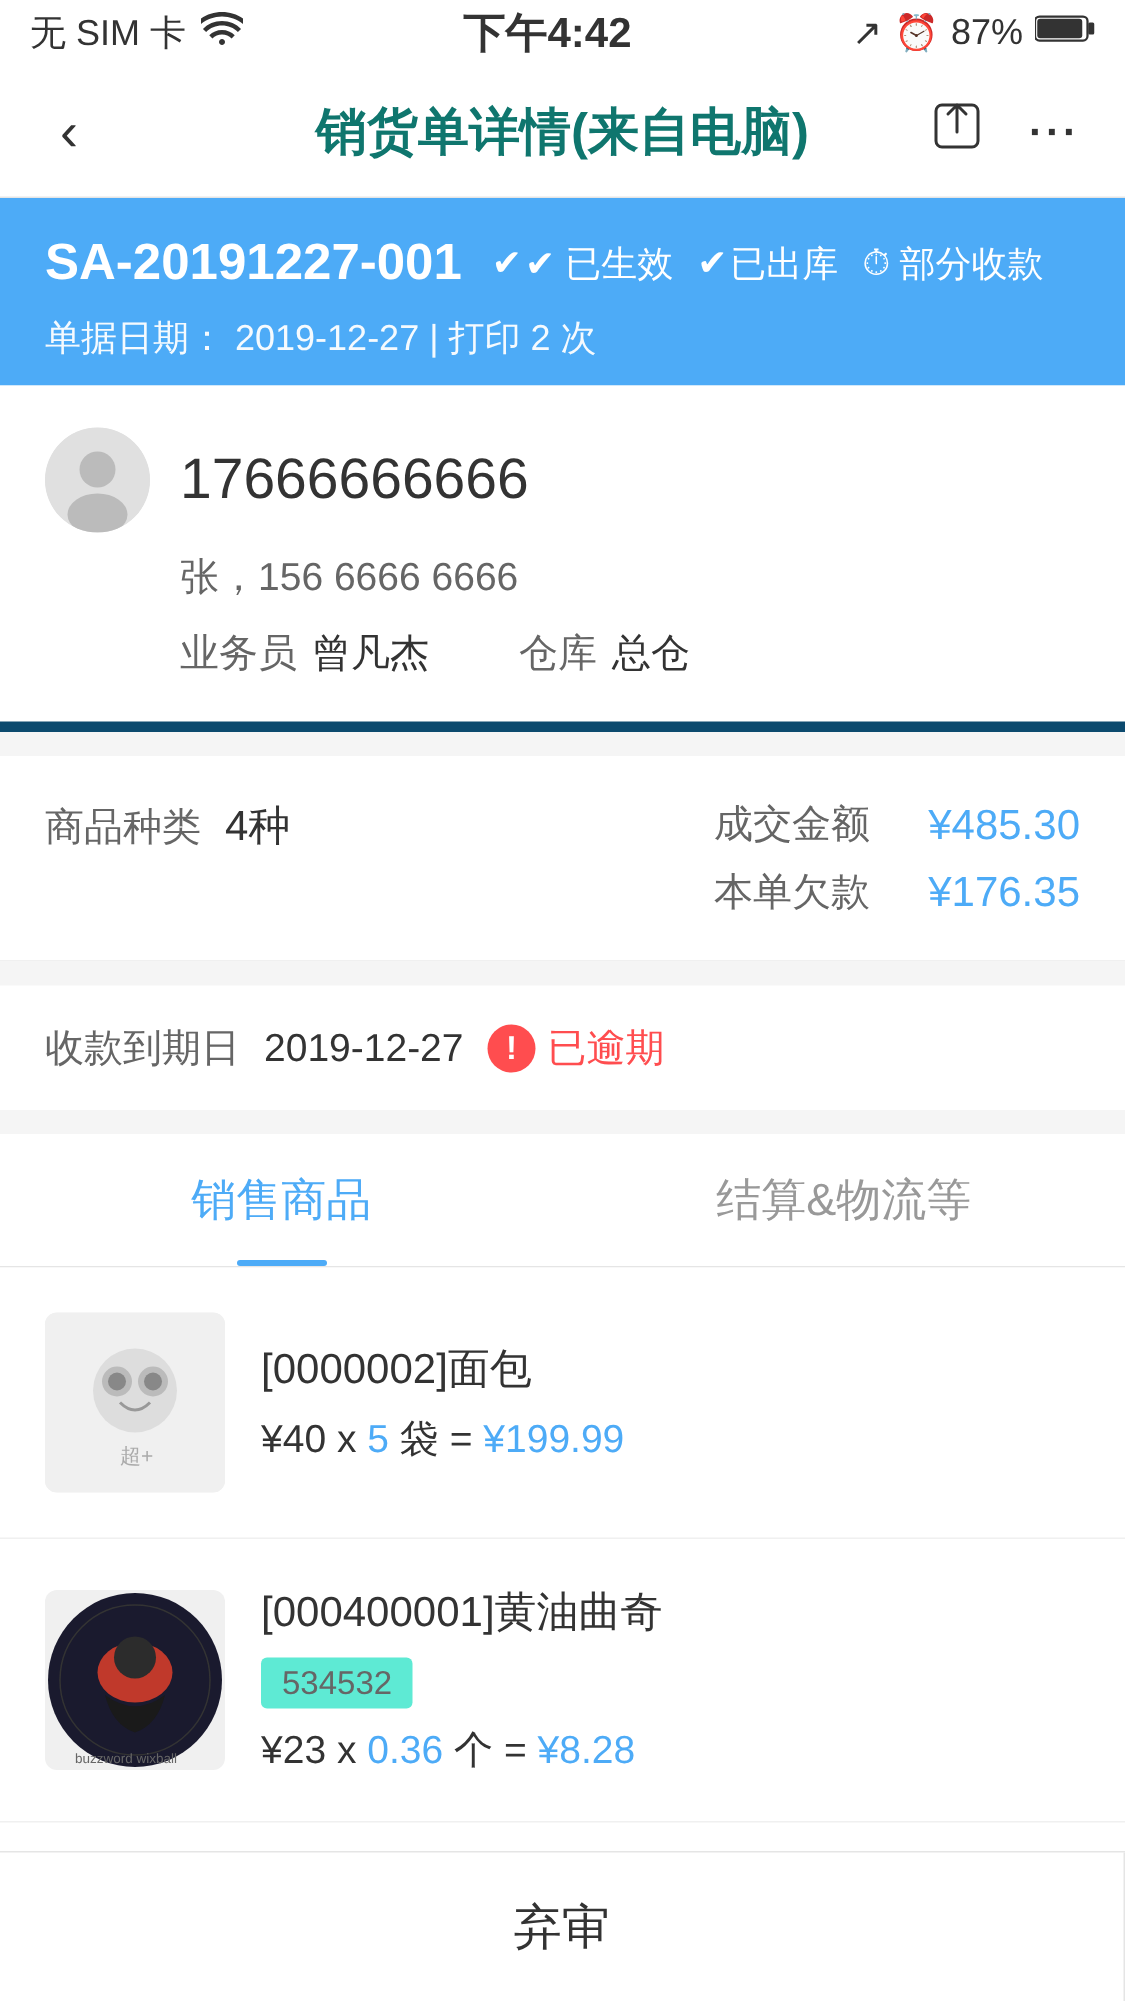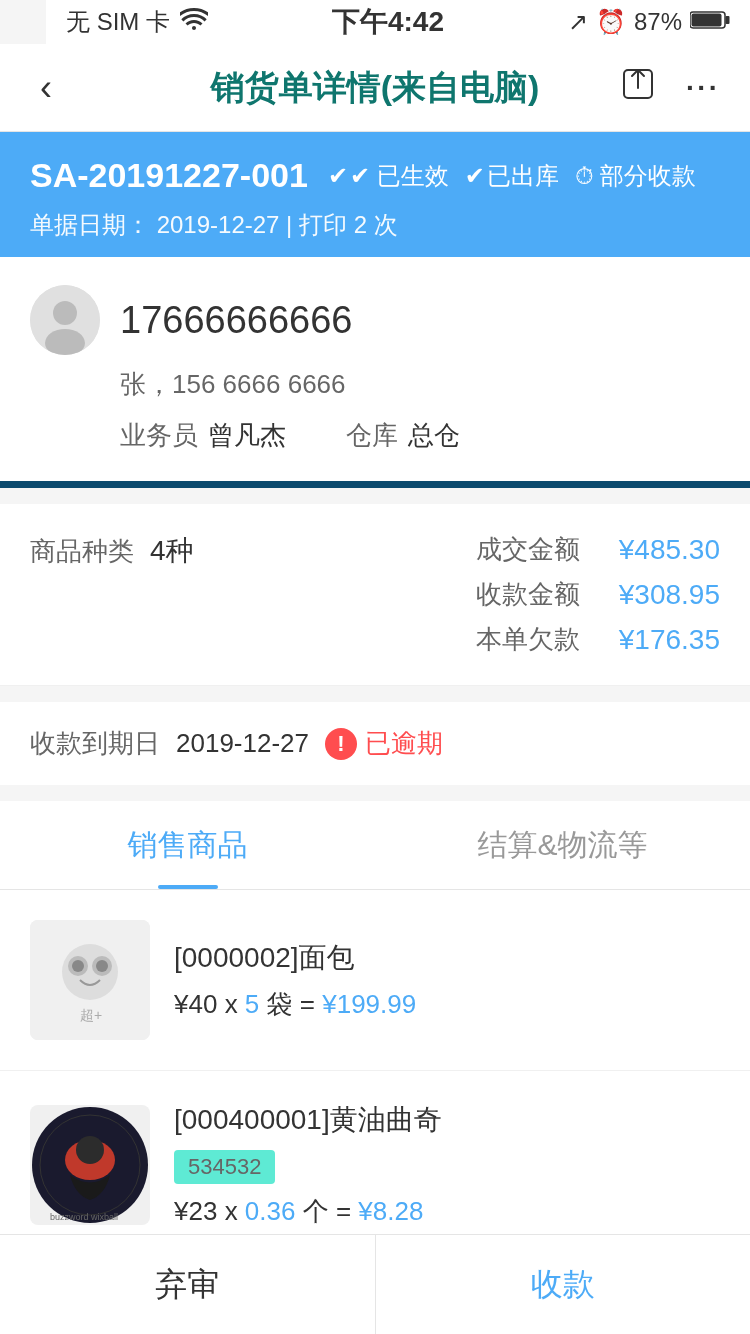--- a/index.html
+++ b/index.html
@@ -16,21 +16,20 @@
     
     .status-bar {
       height: 44px;
       background: #fff;
       display: flex;
       align-items: center;
       justify-content: space-between;
       padding: 0 20px;
       font-size: 24px;
       font-weight: 500;
-      margin-left: 46px;
     }
     .status-left { display: flex; align-items: center; gap: 10px; }
     .status-center { font-size: 28px; font-weight: 600; }
     .status-right { display: flex; align-items: center; gap: 8px; font-size: 24px; }
 
     
     .nav-bar {
       height: 88px;
       background: #fff;
       display: flex;
@@ -448,24 +447,20 @@
     <div class="stats-left">
       <span class="stats-label">商品种类</span>
       <span class="stats-value">4种</span>
     </div>
     <div class="stats-right">
       <div class="stat-line">
         <span class="stat-line-label">成交金额</span>
         <span class="stat-line-value">¥485.30</span>
       </div>
       <div class="stat-line">
-        <span class="stat-line-label">收款金额</span>
-        <span class="stat-line-value">¥308.95</span>
-      </div>
-      <div class="stat-line">
         <span class="stat-line-label">本单欠款</span>
         <span class="stat-line-value">¥176.35</span>
       </div>
     </div>
   </div>
 </div>
 
 <div class="due-section">
   <span class="due-label">收款到期日</span>
   <span class="due-date">2019-12-27</span>
@@ -540,14 +535,13 @@
         <span class="price-highlight">¥8.28</span>
       </div>
     </div>
   </div>
 
   <div style="height:100px;"></div>
 </div>
 
 <div class="bottom-bar">
   <button class="bottom-btn cancel">弃审</button>
-  <button class="bottom-btn confirm">收款</button>
 </div>
 
 </body></html>

